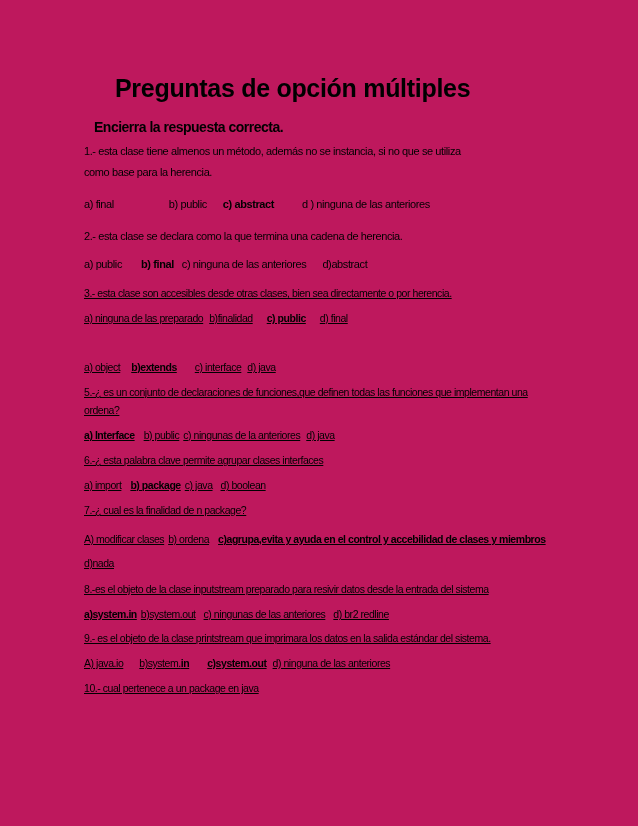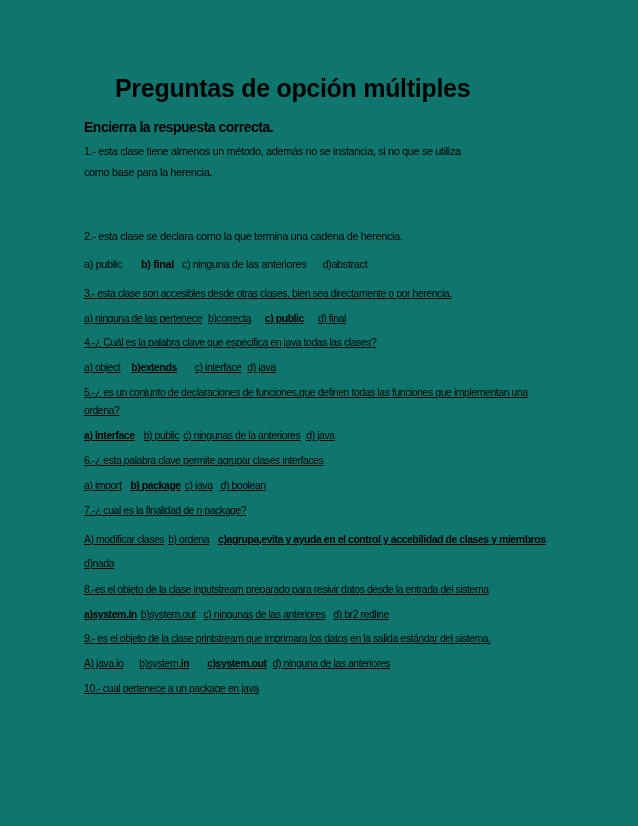--- a/index.html
+++ b/index.html
@@ -1,48 +1,50 @@
 <!DOCTYPE html>
 <html><head>
 <meta charset="utf-8">
 <style>
   html, body { margin: 0; padding: 0; background: #ffffff; }
   body { width: 638px; height: 826px; position: relative; overflow: hidden;
          font-family: "Liberation Sans", sans-serif; color: #000; }
-  .page { position: absolute; left: 0; top: 0; width: 638px; height: 826px; background: #0f766e; }
+  .page { position: absolute; left: 0; top: 0; width: 638px; height: 826px; background: #be185d; }
   .line { position: absolute; left: 84px; white-space: nowrap; letter-spacing: -0.4px; }
   .title { left: 115px; top: 74px; font-size: 25px; font-weight: bold; letter-spacing: -0.3px; }
-  .instr { top: 119px; font-size: 14px; font-weight: bold; letter-spacing: -0.5px; }
+  .instr { top: 119px; font-size: 14px; font-weight: bold; letter-spacing: -0.5px; margin-left: 10px; }
   .big { font-size: 11px; letter-spacing: -0.4px; }
   .small { font-size: 10.5px; letter-spacing: -0.45px; text-decoration: underline; }
   .b { font-weight: bold; }
   .gap { display: inline-block; }
 </style>
 </head>
 <body>
 
 <div class="page">
 
   <div class="line title">Preguntas de opción múltiples</div>
   <div class="line instr">Encierra la respuesta correcta.</div>
 
   <div class="line big" style="top:145px">1.- esta clase tiene almenos un método, además no se instancia, si no que se utiliza</div>
   <div class="line big" style="top:166px">como base para la herencia.</div>
+  <div class="line big" style="top:198px">
+    <span>a) final</span><span class="gap" style="width:55px"></span><span>b) public</span><span class="gap" style="width:16px"></span><span class="b">c) abstract</span><span class="gap" style="width:28px"></span><span>d ) ninguna de las anteriores</span>
+  </div>
 
   <div class="line big" style="top:230px">2.- esta clase se declara como la que termina una cadena de herencia.</div>
   <div class="line big" style="top:258px">
     <span>a) public</span><span class="gap" style="width:19px"></span><span class="b">b) final</span><span class="gap" style="width:8px"></span><span>c) ninguna de las anteriores</span><span class="gap" style="width:16px"></span><span>d)abstract</span>
   </div>
 
   <div class="line small" style="top:287px">3.- esta clase son accesibles desde otras clases, bien sea directamente o por herencia.</div>
   <div class="line small" style="top:312px">
-    <span>a) ninguna de las pertenece</span><span class="gap" style="width:6px"></span><span>b)correcta</span><span class="gap" style="width:14px"></span><span class="b">c) public</span><span class="gap" style="width:14px"></span><span>d) final</span>
+    <span>a) ninguna de las preparado</span><span class="gap" style="width:6px"></span><span>b)finalidad</span><span class="gap" style="width:14px"></span><span class="b">c) public</span><span class="gap" style="width:14px"></span><span>d) final</span>
   </div>
 
-  <div class="line small" style="top:336px">4.-¿ Cuál es la palabra clave que especifica en java todas las clases?</div>
   <div class="line small" style="top:361px">
     <span>a) object</span><span class="gap" style="width:11px"></span><span class="b">b)extends</span><span class="gap" style="width:18px"></span><span>c) interface</span><span class="gap" style="width:6px"></span><span>d) java</span>
   </div>
 
   <div class="line small" style="top:386px">5.-¿ es un conjunto de declaraciones de funciones,que definen todas las funciones que implementan una</div>
   <div class="line small" style="top:404px">ordena?</div>
   <div class="line small" style="top:429px">
     <span class="b">a) Interface</span><span class="gap" style="width:9px"></span><span>b) public</span><span class="gap" style="width:4px"></span><span>c) ningunas de la anteriores</span><span class="gap" style="width:6px"></span><span>d) java</span>
   </div>
 

